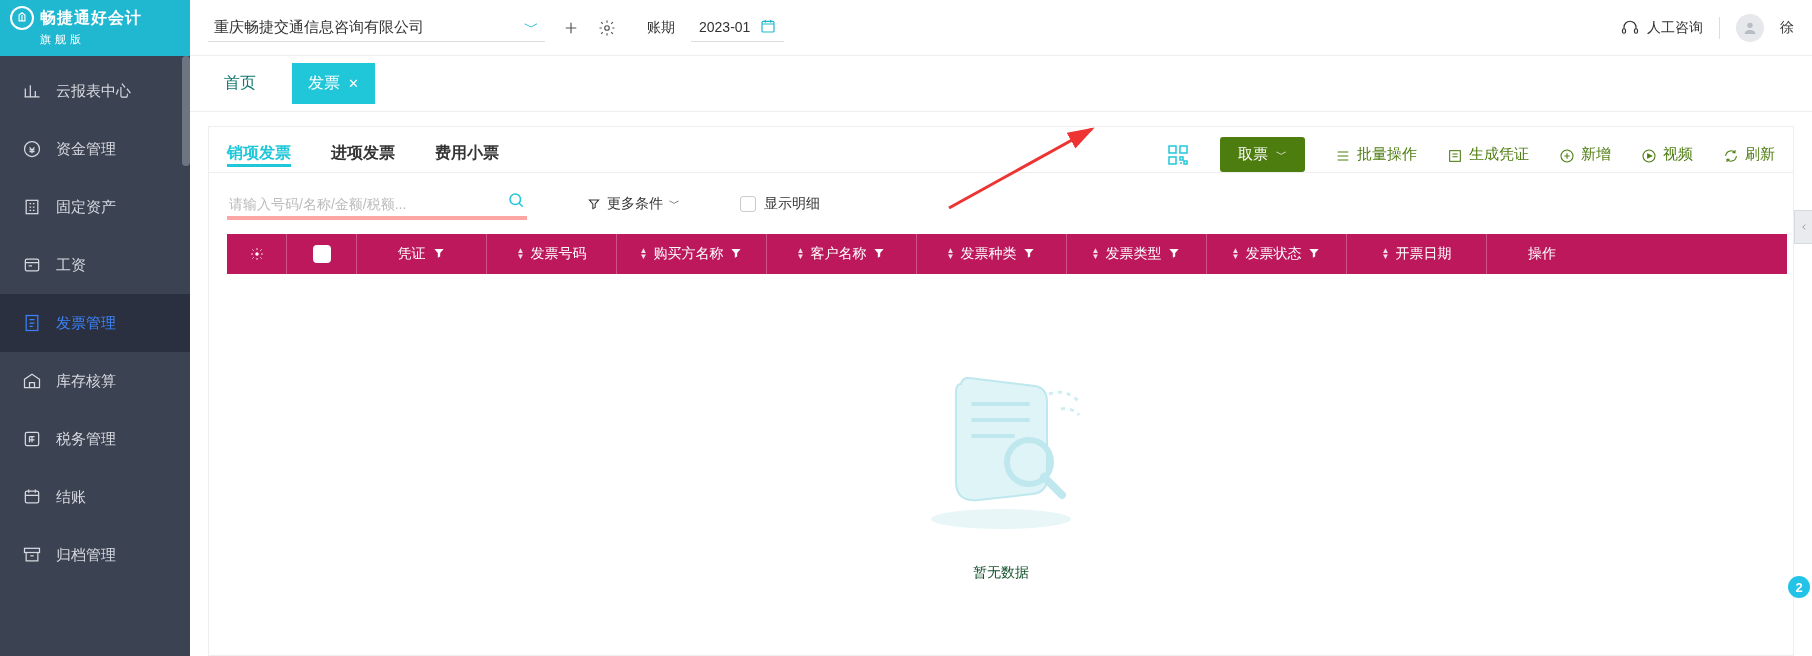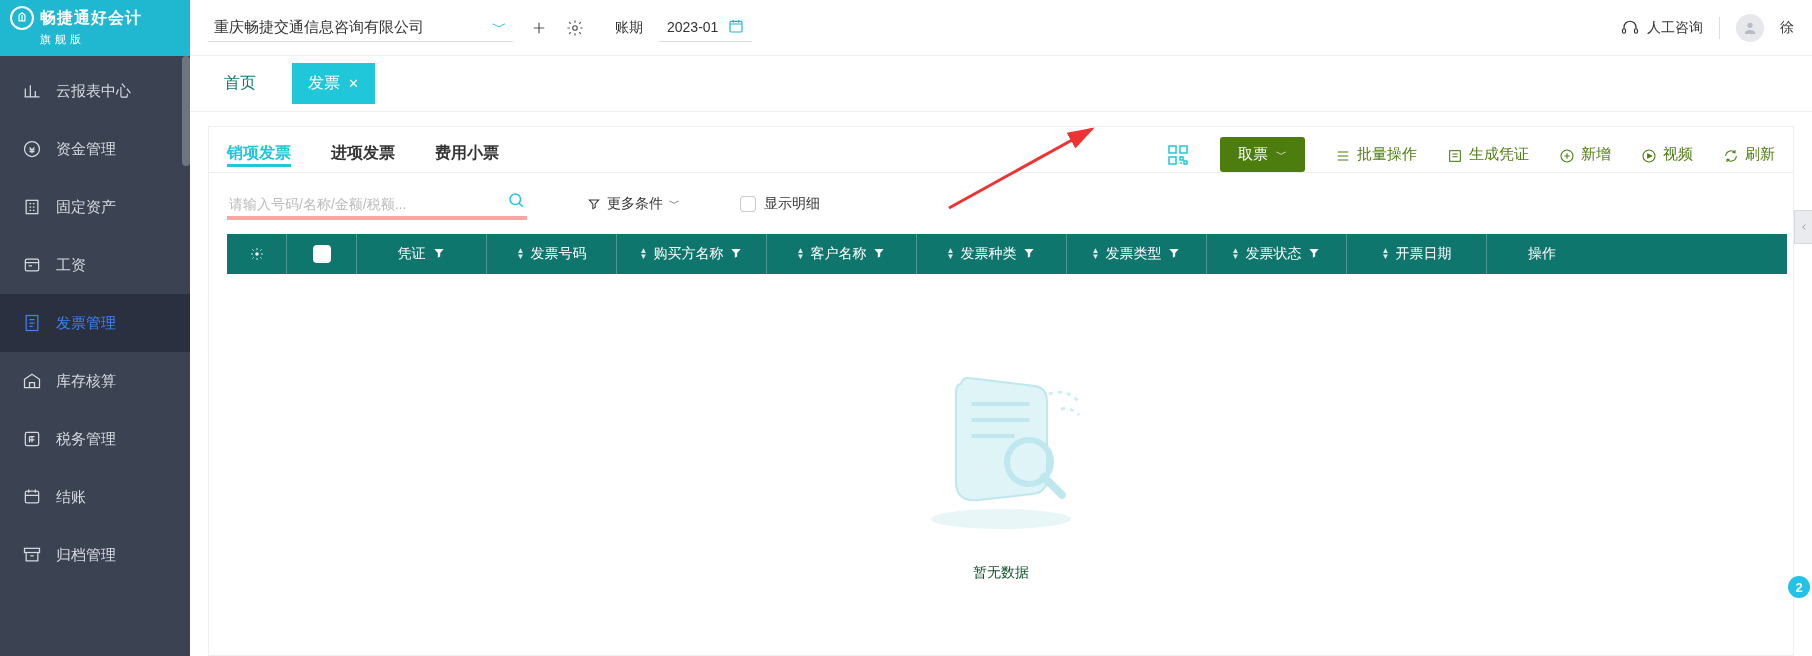--- a/index.html
+++ b/index.html
@@ -19,21 +19,21 @@
   .nav-item.active { background: #2a3040; color: #3b82f6; }
   .nav-icon { width: 20px; height: 20px; display:flex; align-items:center; justify-content:center; flex-shrink:0; }
   .nav-icon svg { width: 20px; height: 20px; stroke: currentColor; fill: none; stroke-width: 1.5; }
   .sidebar-scroll { position:absolute; right:0; top:56px; width:8px; height:110px; background:#6d7482; border-radius:4px; }
 
   
   .main { flex: 1; display: flex; flex-direction: column; min-width: 0; position: relative; }
 
   
   .topbar { height: 56px; display: flex; align-items: center; padding: 0 18px; border-bottom: 1px solid #eee; gap: 16px; }
-  .company-select { display:flex; align-items:center; gap:68px; color:#333; font-size:15px; padding:4px 6px; border-bottom: 1px solid #ddd; cursor:pointer; }
+  .company-select { display:flex; align-items:center; gap:100px; color:#333; font-size:15px; padding:4px 6px; border-bottom: 1px solid #ddd; cursor:pointer; }
   .company-select .chev { color:#20b7d1; }
   .top-icon { width:20px; height:20px; color:#555; cursor:pointer; display:flex; align-items:center; justify-content:center; }
   .top-icon svg { width:18px; height:18px; stroke:currentColor; fill:none; stroke-width:1.6; }
   .period-label { color:#333; margin-left:14px; }
   .period-value { color:#333; border-bottom:1px solid #ddd; padding:4px 8px; display:flex; align-items:center; gap:10px; }
   .period-value .cal { color:#20b7d1; }
   .top-spacer { flex:1; }
   .support { display:flex; align-items:center; gap:8px; color:#333; cursor:pointer; }
   .top-divider { width:1px; height:22px; background:#ddd; }
   .avatar { width:28px; height:28px; border-radius:50%; background:#e6e8ec; display:flex; align-items:center; justify-content:center; }
@@ -71,21 +71,21 @@
   .search-box input::placeholder { color:#bbb; }
   .search-btn { color:#20c7d9; cursor:pointer; }
   .search-btn svg { width:18px; height:18px; stroke:currentColor; fill:none; stroke-width:2; }
   .more-cond { display:flex; align-items:center; gap:6px; cursor:pointer; color:#333; }
   .more-cond svg { width:14px; height:14px; stroke:currentColor; fill:none; stroke-width:1.8; }
   .chk-row { display:flex; align-items:center; gap:8px; cursor:pointer; color:#333; }
   .chk { width:16px; height:16px; border:1px solid #ccc; border-radius:3px; }
   .arrow-annot { position:absolute; left:700px; top:-50px; pointer-events:none; }
 
   
-  .thead { display:flex; background:#0f766e; color:#fff; height:40px; align-items:stretch; margin: 0 6px 0 18px; }
+  .thead { display:flex; background:#be185d; color:#fff; height:40px; align-items:stretch; margin: 0 6px 0 18px; }
   .th { display:flex; align-items:center; justify-content:center; gap:6px; font-size:14px; border-right:1px solid rgba(255,255,255,.25); padding:0 8px; white-space:nowrap; }
   .th.gear   { width:60px; cursor:pointer; }
   .th.check  { width:70px; }
   .th .sort  { display:flex; flex-direction:column; line-height:6px; font-size:8px; color:rgba(255,255,255,.85); }
   .th .funnel svg, .th.gear svg { width:14px; height:14px; fill:#fff; }
   .th.w-a { flex: 0 0 130px; }
   .th.w-b { flex: 0 0 140px; }
   .th.w-c { flex: 0 0 150px; }
   .th.op  { flex: 0 0 110px; border-right:none; }
   .th .checkbox { width:18px; height:18px; background:#fff; border-radius:4px; }

